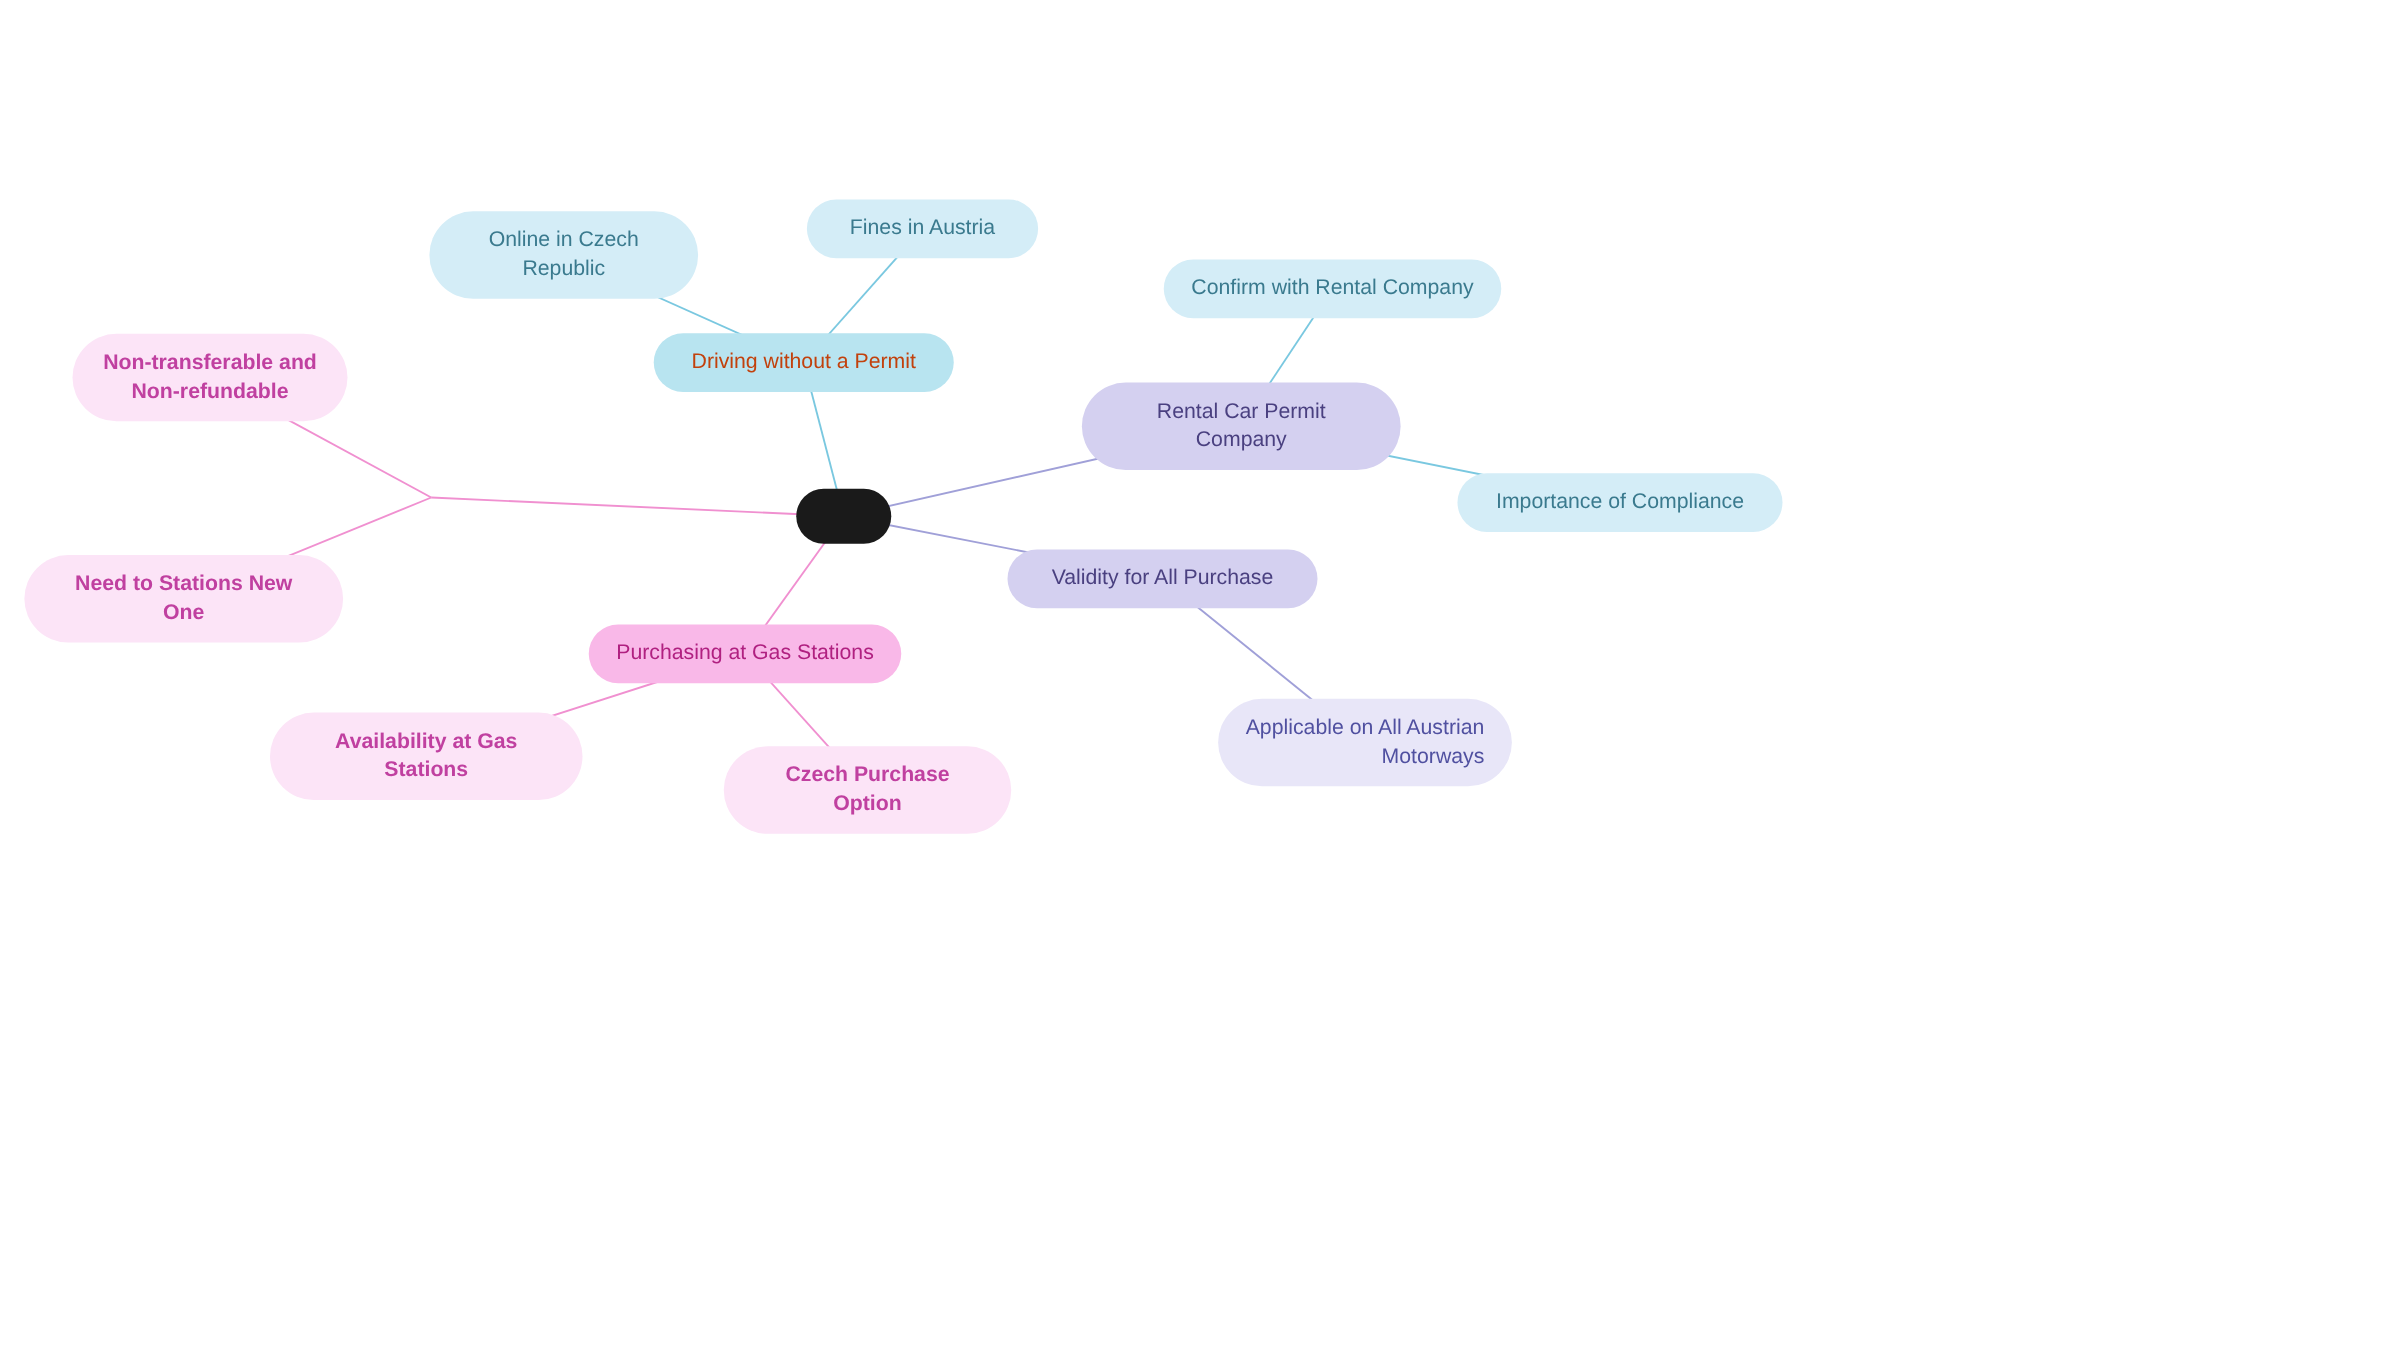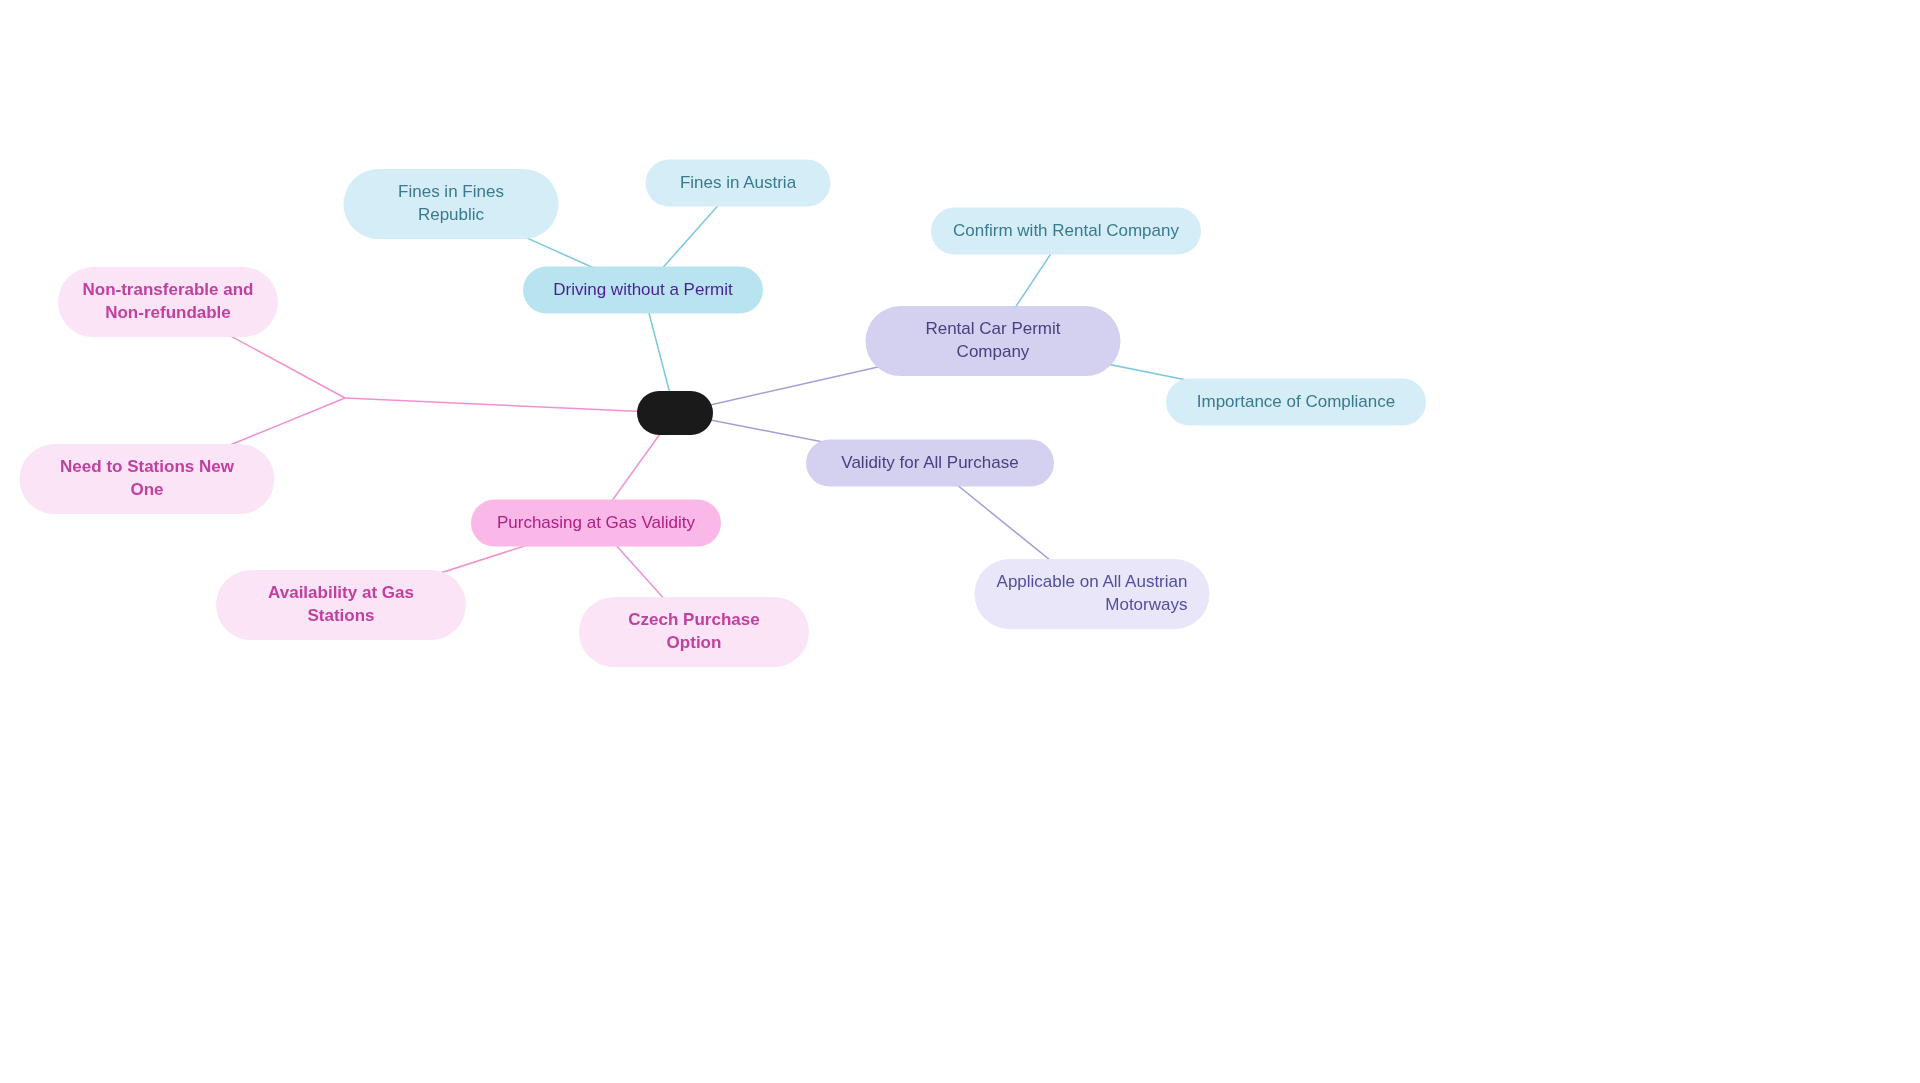--- a/index.html
+++ b/index.html
@@ -38,21 +38,21 @@
     .node-center {
       background: #1a1a1a;
       color: #ffffff;
       font-size: 20px;
       font-weight: 600;
       padding: 22px 38px;
       border-radius: 50px;
     }
     .node-blue {
       background: #b8e4f0;
-      color: #4c1d95;
+      color: #c2410c;
       border: none;
     }
     .node-blue-light {
       background: #d4edf7;
       color: #3a7a8e;
     }
     .node-pink {
       background: #f9b8e8;
       color: #b02080;
       border: none;
@@ -92,24 +92,24 @@
       <line x1="675" y1="413" x2="930" y2="463" stroke="#a0a0d8" stroke-width="1.5"></line>
       <line x1="930" y1="463" x2="1092" y2="594" stroke="#a0a0d8" stroke-width="1.5"></line>
     </svg>
 
   <div class="node node-center" id="node-center" style="left: 675px; top: 413px;">
     <span></span>
   </div>
 
 <div class="node node-blue" id="node-driving-without-permit" style="left: 643px; top: 290px; width: 240px;">Driving without a Permit</div>
     <div class="node node-blue-light" id="node-fines-austria" style="left: 738px; top: 183px; width: 185px;">Fines in Austria</div>
-    <div class="node node-blue-light" id="node-fines-czech" style="left: 451px; top: 204px; width: 215px;">Fines in Fines Republic</div>
+    <div class="node node-blue-light" id="node-fines-czech" style="left: 451px; top: 204px; width: 215px;">Online in Czech Republic</div>
     <div class="node node-pink-light" id="node-non-transferable" style="left: 168px; top: 302px; width: 220px;">Non-transferable and<br>Non-refundable</div>
     <div class="node node-pink-light" id="node-need-purchase" style="left: 147px; top: 479px; width: 255px;">Need to Stations New One</div>
-    <div class="node node-pink" id="node-purchasing-gas" style="left: 596px; top: 523px; width: 250px;">Purchasing at Gas Validity</div>
+    <div class="node node-pink" id="node-purchasing-gas" style="left: 596px; top: 523px; width: 250px;">Purchasing at Gas Stations</div>
     <div class="node node-pink-light" id="node-availability-gas" style="left: 341px; top: 605px; width: 250px;">Availability at Gas Stations</div>
     <div class="node node-pink-light" id="node-online-purchase" style="left: 694px; top: 632px; width: 230px;">Czech Purchase Option</div>
     <div class="node node-lavender" id="node-rental-car" style="left: 993px; top: 341px; width: 255px;">Rental Car Permit Company</div>
     <div class="node node-blue-light" id="node-importance-compliance" style="left: 1296px; top: 402px; width: 260px;">Importance of Compliance</div>
     <div class="node node-blue-light" id="node-confirm-rental" style="left: 1066px; top: 231px; width: 270px;">Confirm with Rental Company</div>
     <div class="node node-lavender" id="node-validity-motorways" style="left: 930px; top: 463px; width: 248px;">Validity for All Purchase</div>
     <div class="node node-lavender-light" id="node-applicable-motorways" style="left: 1092px; top: 594px; width: 235px; text-align: right;">Applicable on All Austrian<br>Motorways</div>
   </div>
 
 </body></html>

